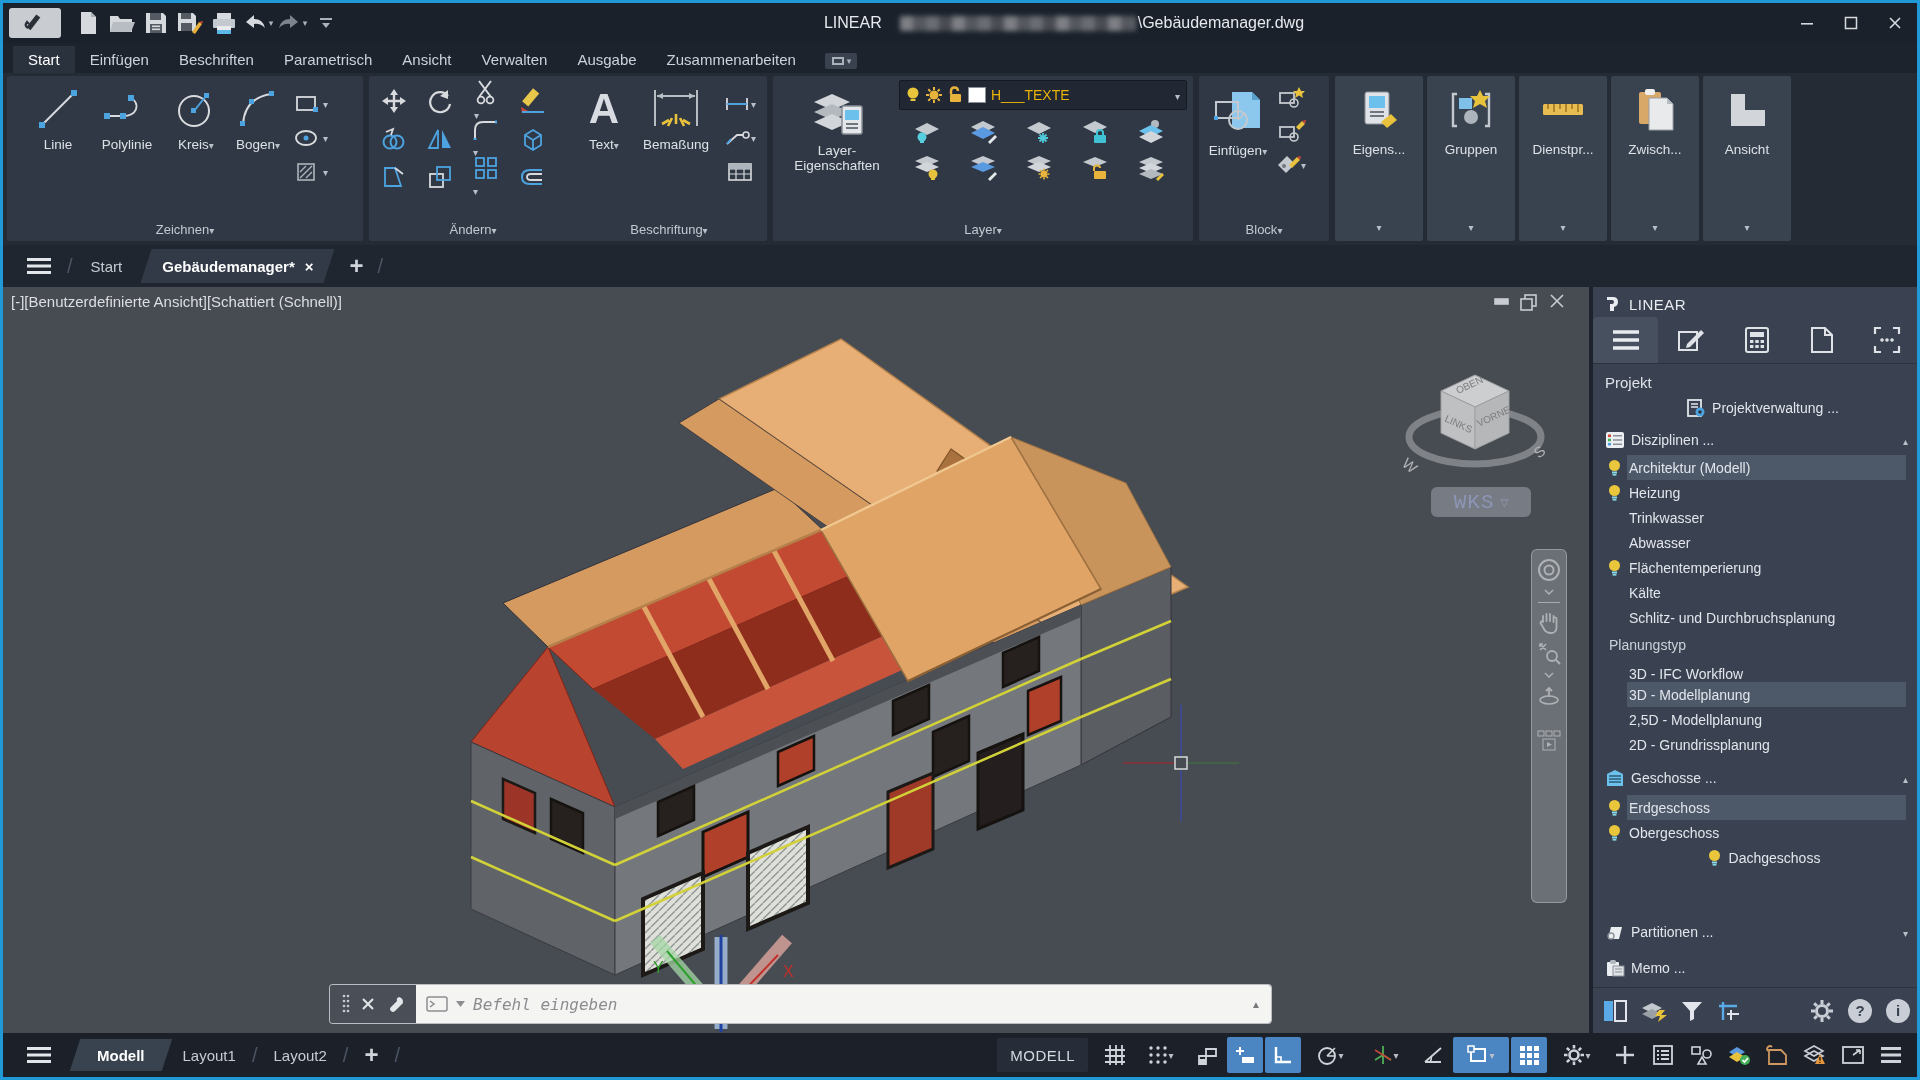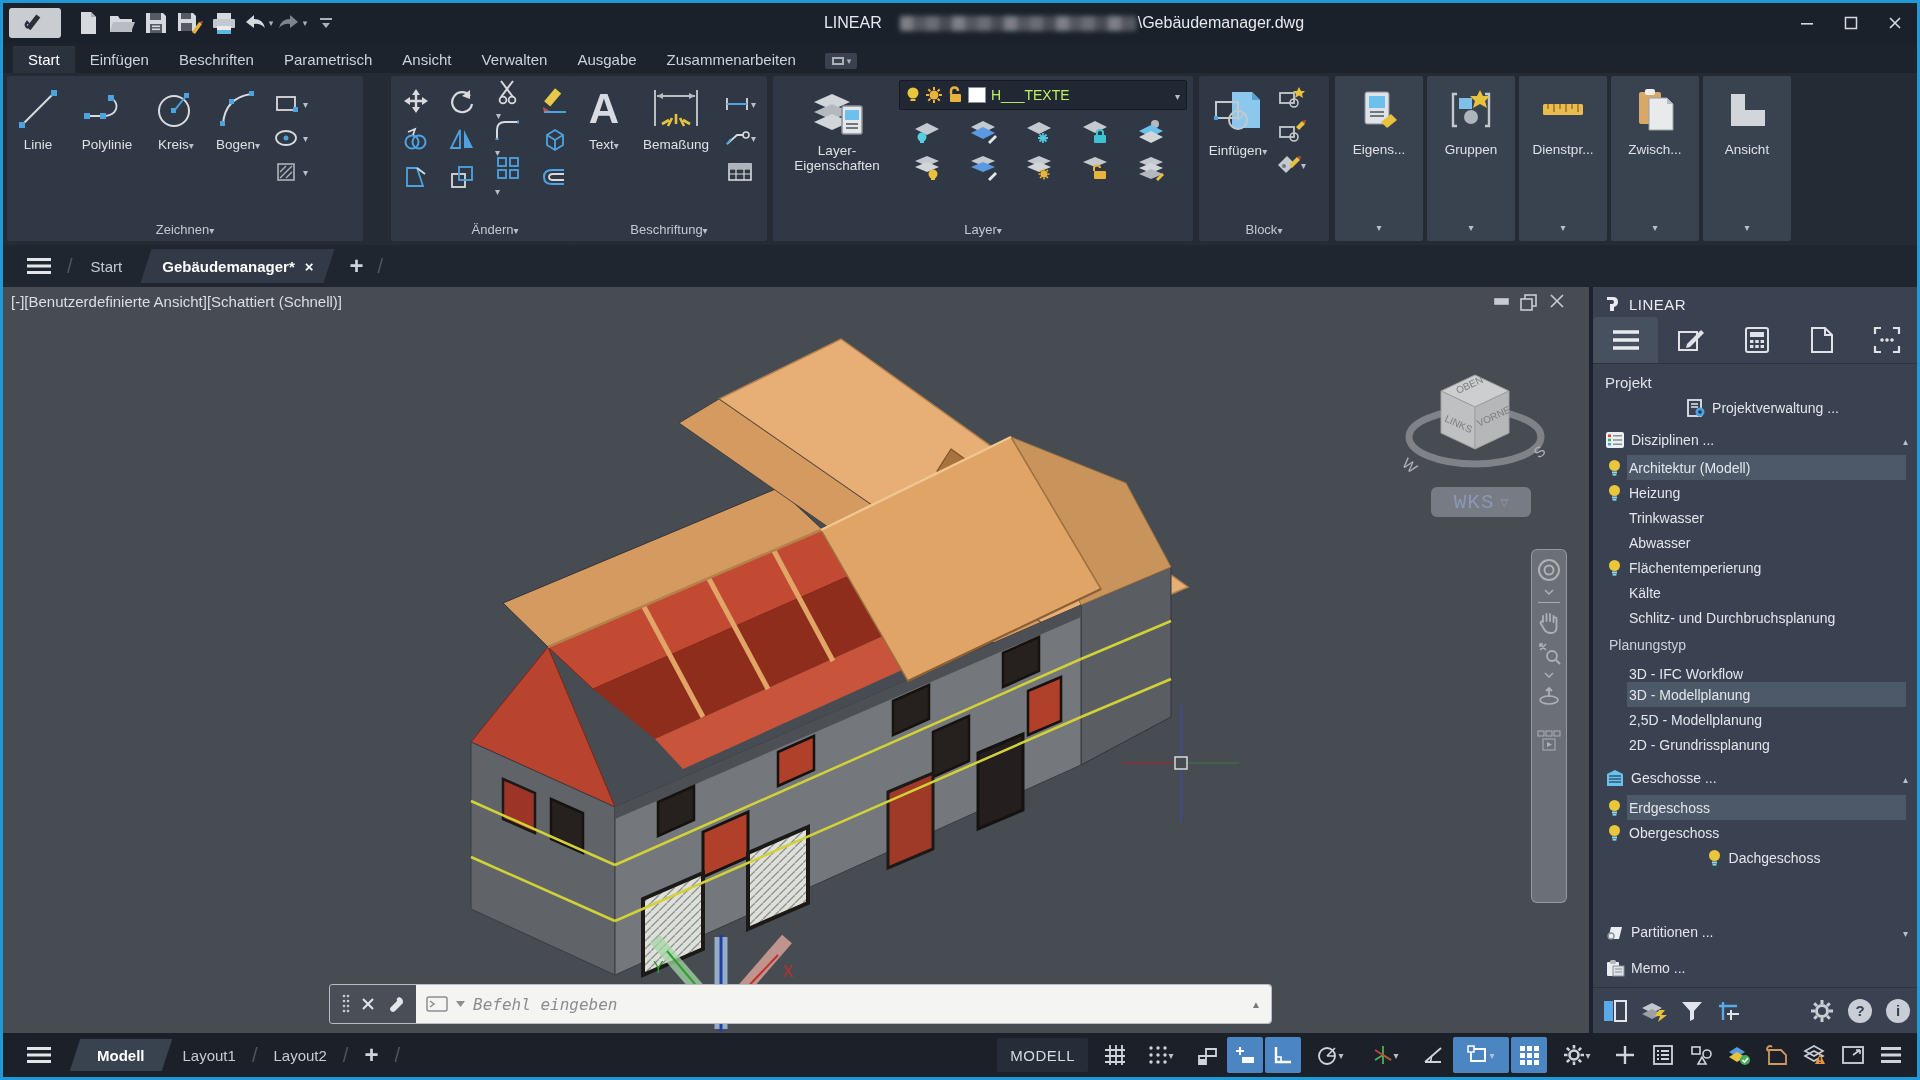--- a/index.html
+++ b/index.html
@@ -24,21 +24,21 @@
   
   .rbody{position:absolute;left:0;top:70px;width:1914px;height:172px;background:#252b35;}
   .panel{position:absolute;top:3px;height:165px;background:#2f3844;border-radius:2px;}
   .plabel{position:absolute;bottom:4px;left:0;right:0;text-align:center;font-size:13px;color:#c3c9d2;}
   .bigbtn{height:120px;display:flex;flex-direction:column;align-items:center;padding-top:8px;box-sizing:border-box;}
   .bigbtn .blabel{font-size:13.5px;color:#dde1e6;margin-top:5px;text-align:center;line-height:15px;}
   .sml{display:flex;align-items:center;height:34px;}
   .collapsed-panel{position:absolute;top:3px;width:88px;height:165px;background:#39424f;border-radius:2px;display:flex;flex-direction:column;align-items:center;}
   .collapsed-panel .blabel{font-size:13.5px;color:#dde1e6;margin-top:10px;}
   .layer-combo{display:flex;align-items:center;background:#212834;border:1px solid #141922;border-radius:2px;height:28px;padding:0 6px;gap:5px;}
-  .layer-combo .lname{font-size:14px;color:#bef264;flex:1;}
+  .layer-combo .lname{font-size:14px;color:#eab308;flex:1;}
   
   .ftabbar{position:absolute;left:0;top:242px;width:1914px;height:42px;background:#20262f;display:flex;align-items:center;}
   .fsep::after{content:"/";color:#4c5563;font-size:20px;}
   .ftab{font-size:15px;color:#c6ccd4;padding:0 18px;}
   .ftab-active{position:relative;height:34px;display:flex;align-items:center;padding:0 16px;margin:0 6px;}
   .ftab-active .bg{position:absolute;left:0;top:0;right:0;bottom:0;background:#313a46;transform:skewX(-18deg);}
   .ftab-active span{position:relative;font-size:15px;font-weight:bold;color:#fff;}
   .fclose{position:relative;margin-left:10px;color:#c6ccd4;font-size:16px;}
   .fclose::after{content:"×";}
   
@@ -186,21 +186,21 @@
         <svg width="14" height="10" viewBox="0 0 14 10">
           <rect x="1" y="1" width="12" height="8" fill="#aab1bb"></rect>
           <rect x="3" y="3" width="8" height="4" fill="#39424e"></rect>
         </svg>
       </div>
   </div>
 
   <div class="rbody">
 
     <div class="panel" style="left:4px;width:356px;">
-      <div class="fr" style="padding:2px 0;">
+      <div class="fr" style="padding:2px 20px;">
         <div class="bigbtn" style="width:62px;">
           <svg width="46" height="46" viewBox="0 0 46 46">
               <line x1="7" y1="39" x2="39" y2="7" stroke="#d8dade" stroke-width="2"></line>
               <rect x="4" y="36" width="6" height="6" fill="#4da3e0"></rect>
               <rect x="36" y="4" width="6" height="6" fill="#4da3e0"></rect>
             </svg>
           <div class="blabel">Linie</div>
         </div>
         <div class="bigbtn" style="width:76px;">
           <svg width="52" height="46" viewBox="0 0 52 46">
@@ -246,21 +246,21 @@
               <svg width="30" height="24" viewBox="0 0 30 24">
                 <rect x="5" y="4" width="16" height="16" stroke="#aeb4bb" stroke-width="1.6" fill="none"></rect>
                 <path d="M7 18 L19 6 M7 12 L13 6 M13 18 L19 12" stroke="#aeb4bb" stroke-width="1.4"></path>
               </svg>
             </div>
         </div>
       </div>
       <div class="plabel chevd">Zeichnen</div>
     </div>
 
-    <div class="panel" style="left:388px;width:208px;">
+    <div class="panel" style="left:366px;width:208px;">
       <div style="display:grid;grid-template-columns:repeat(4,46px);grid-auto-rows:38px;padding:6px 2px;align-items:center;justify-items:center;">
         <div>
             <svg width="28" height="28" viewBox="0 0 28 28">
               <path d="M14 2 L18 8 L10 8 Z M14 26 L18 20 L10 20 Z M2 14 L8 10 L8 18 Z M26 14 L20 10 L20 18 Z" fill="#d8dade"></path>
               <path d="M14 6 L14 22 M6 14 L22 14" stroke="#d8dade" stroke-width="2.4"></path>
             </svg>
           </div>
         <div>
             <svg width="26" height="26" viewBox="0 0 26 26">
               <path d="M21 8 A10 10 0 1 0 23 16" stroke="#d8dade" stroke-width="2.2" fill="none"></path>

